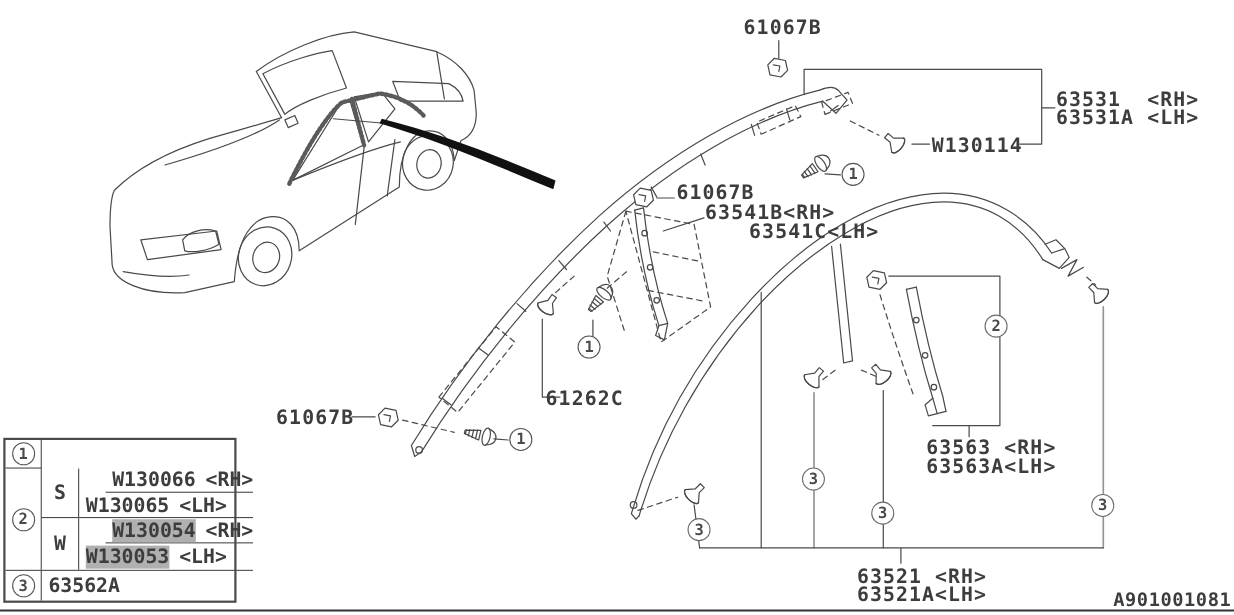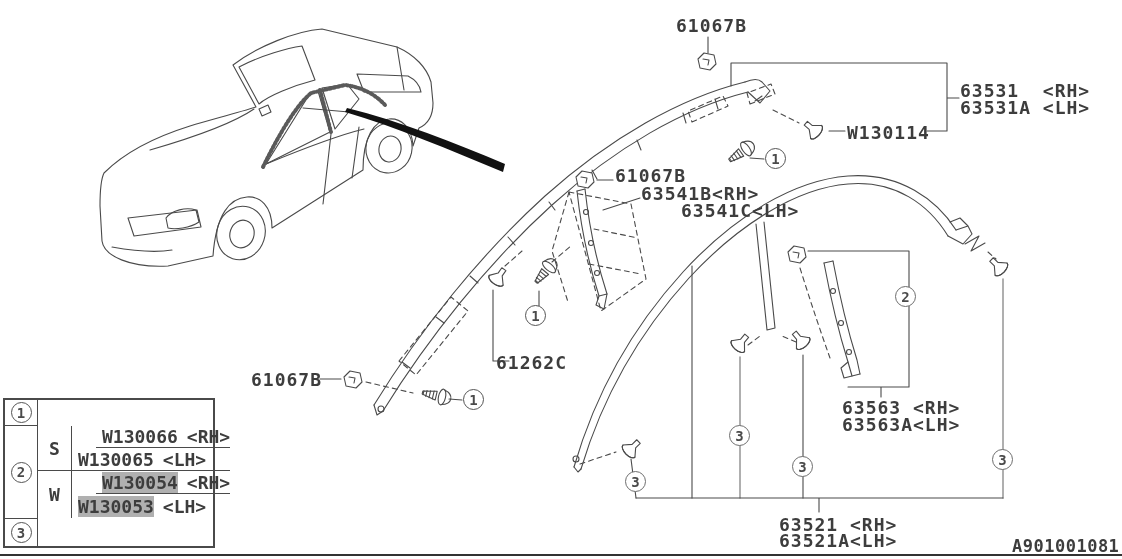--- a/index.html
+++ b/index.html
@@ -241,15 +241,16 @@
       <span class="side">&lt;RH&gt;</span>
     </div>
     <div class="cell pl" style="grid-area:5/3/6/4;">
       <span class="code hl">W130053</span>
       <span class="side">&lt;LH&gt;</span>
     </div>
 
     <div class="cell center bR bT" style="grid-area:6/1/7/2;">
       <span class="coT">3</span>
     </div>
+    <div class="cell pl bT" style="grid-area:6/2/7/4;">63562A</div>
   </div>
 
 </div>
 
 </body></html>

